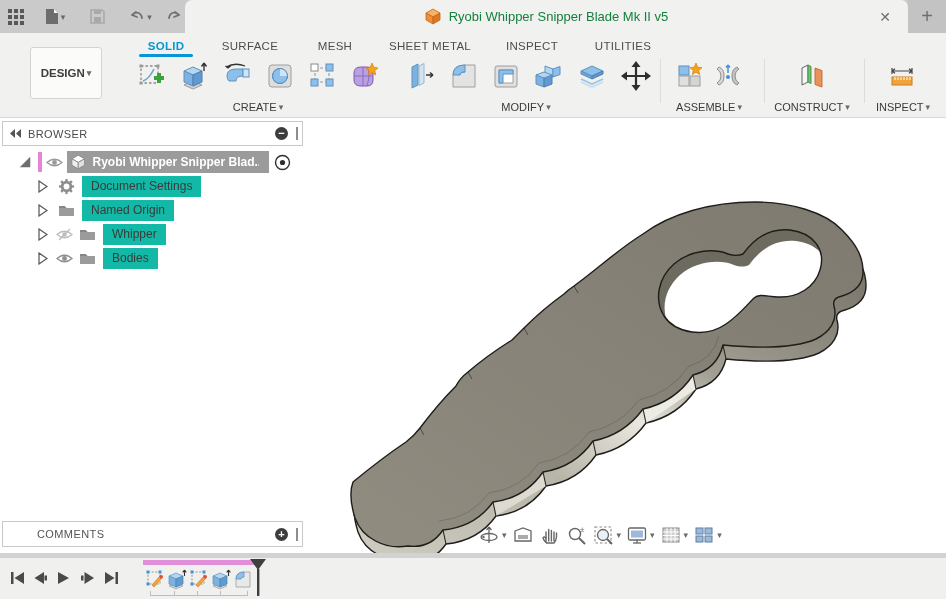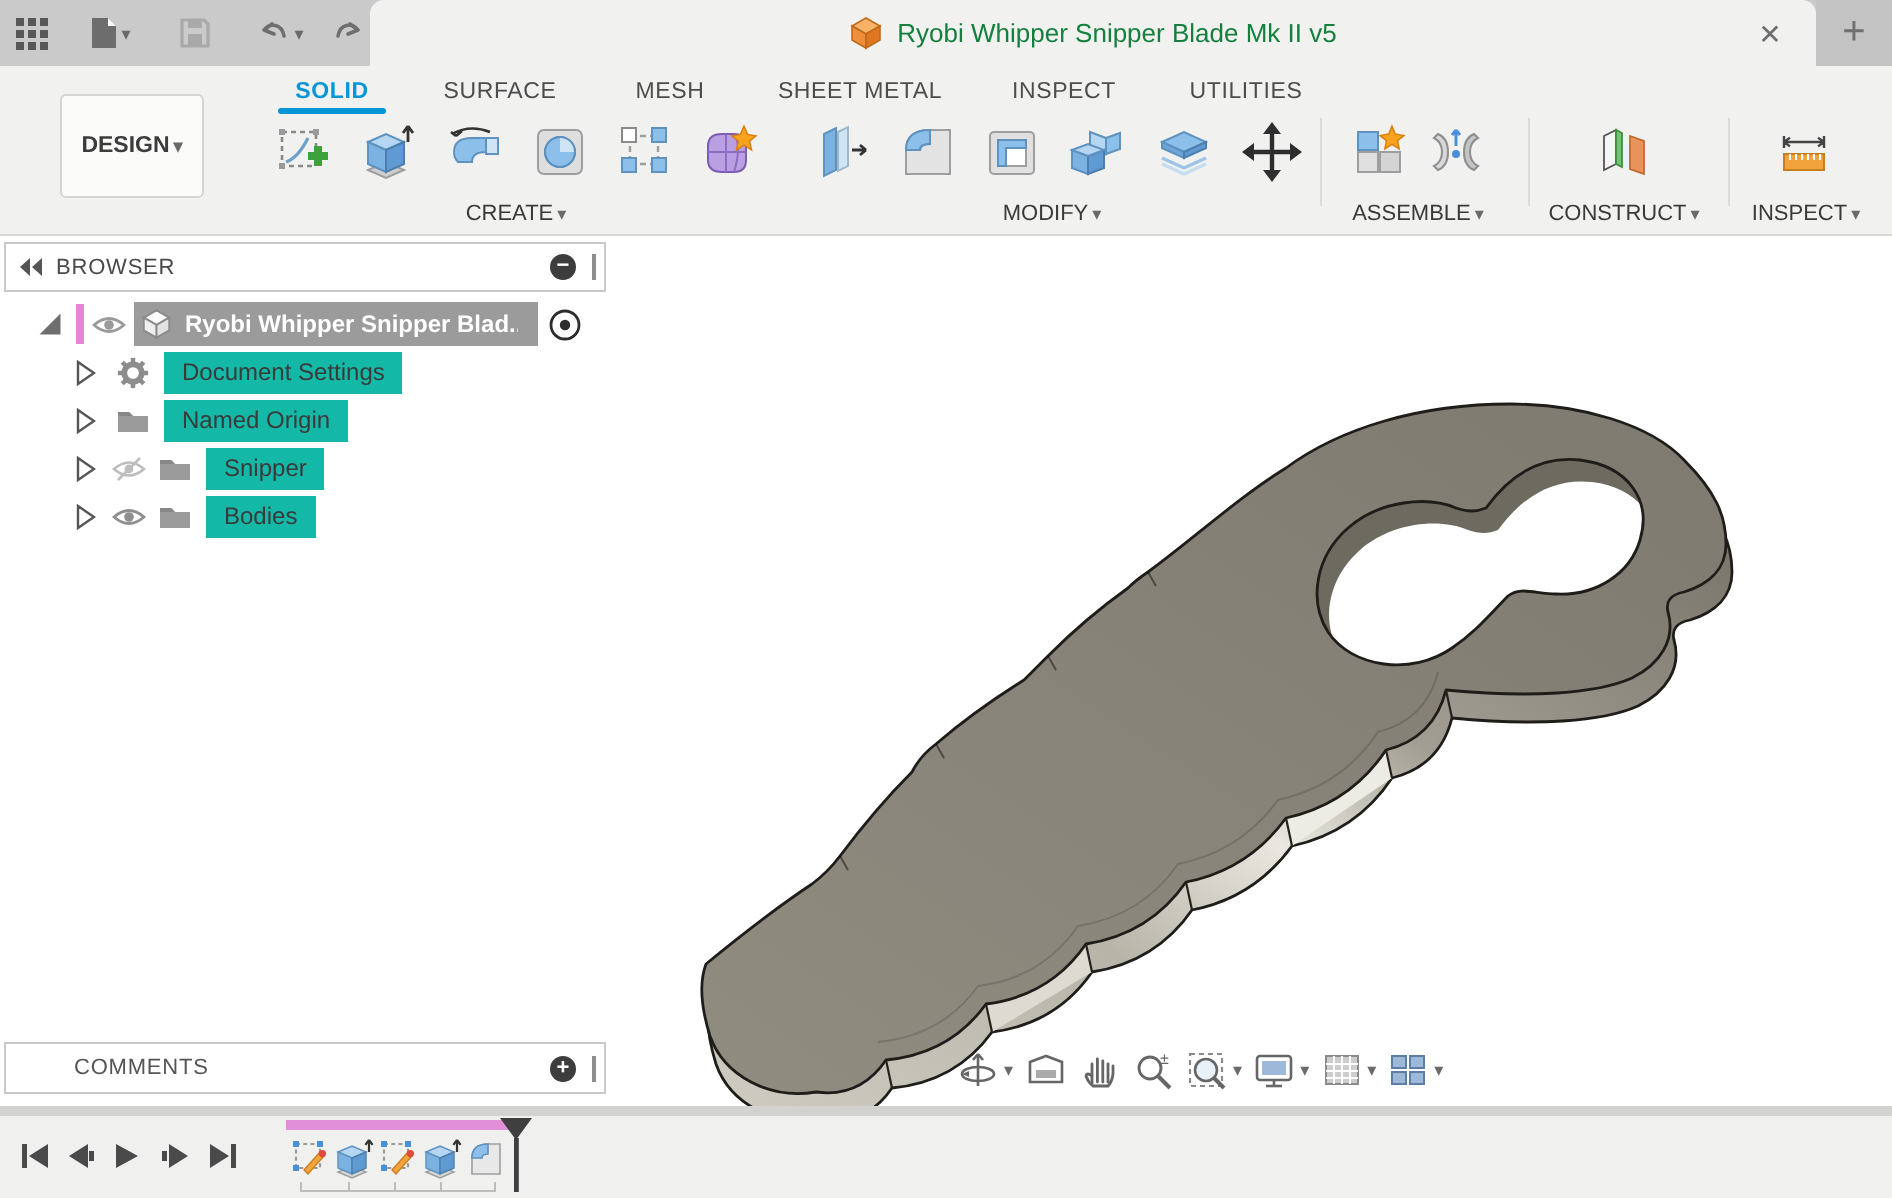--- a/index.html
+++ b/index.html
@@ -444,21 +444,21 @@
       </span>
       <svg width="17" height="13" viewBox="0 0 17 13" style="margin-left:6px">
           <path d="M1 6.5 Q8.5 0 16 6.5 Q8.5 13 1 6.5 Z" fill="none" stroke="#bdbdbd" stroke-width="1.3"></path>
           <circle cx="8.5" cy="6.5" r="2.2" fill="#bdbdbd"></circle>
           <line x1="3" y1="12" x2="14" y2="1" stroke="#bdbdbd" stroke-width="1.3"></line>
         </svg>
       <svg width="17" height="14" viewBox="0 0 17 14" style="margin-left:6px">
           <path d="M1 3 h5.5 l2 2 H16 v8 H1 Z" fill="#9b9b9b"></path>
           <path d="M1 3 h5.5 l2 2 H1 Z" fill="#868686"></path>
         </svg>
-      <span class="lblbox" style="margin-left:7px">Snipper</span>
+      <span class="lblbox" style="margin-left:7px">Whipper</span>
     </div>
 
     <div class="trow">
       <span class="disc" style="margin-left:36px">
         <svg width="10" height="13" viewBox="0 0 10 13">
             <polygon points="1,1 9,6.5 1,12" fill="#fff" stroke="#555" stroke-width="1.2"></polygon>
           </svg>
       </span>
       <svg width="17" height="11" viewBox="0 0 17 11" style="margin-left:6px">
           <path d="M1 5.5 Q8.5 -1 16 5.5 Q8.5 12 1 5.5 Z" fill="none" stroke="#8f8f8f" stroke-width="1.4"></path>

